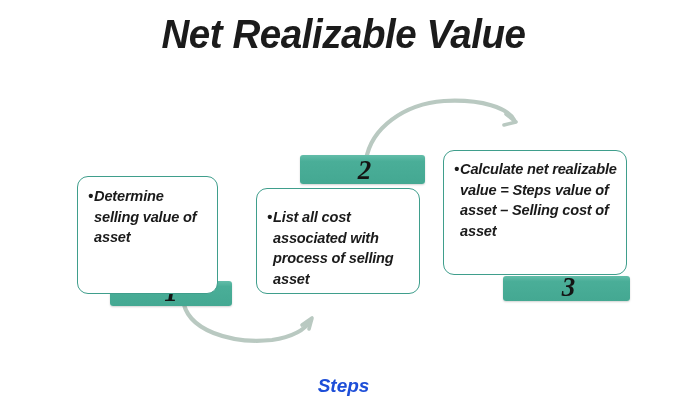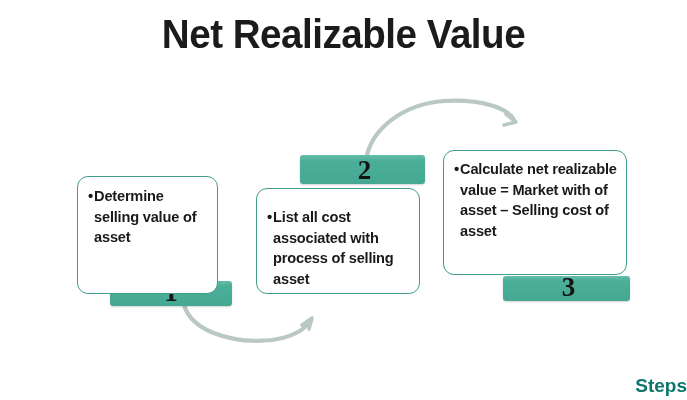--- a/index.html
+++ b/index.html
@@ -16,20 +16,21 @@
     font-family: "Liberation Sans", sans-serif;
     background: #ffffff;
   }
 
   #canvas {
     position: absolute;
     left: 0;
     top: 0;
     width: 564px;
     height: 400px;
+    font-style: italic;
   }
 
   
   .title {
     position: absolute;
     left: 0;
     top: 10px;
     width: 687px;
     text-align: center;
     font-family: "Liberation Sans", sans-serif;
@@ -127,26 +128,26 @@
   
   #tab-3 { left: 503px; top: 276px; width: 127px; height: 25px; z-index: 2; }
   #tab-3 span { transform: translate(2px, -1px); }
 
   
   .steps-label {
     position: absolute;
     left: 0;
     top: 374px;
     width: 687px;
-    text-align: right;
+    text-align: center;
     font-family: "Liberation Sans", sans-serif;
     font-weight: bold;
     font-size: 19px;
     line-height: 24px;
-    color: #0f766e;
+    color: #1d4ed8;
     z-index: 4;
   }
 </style>
 </head>
 <body>
 
 <div id="canvas">
 
   <div class="title">Net Realizable Value</div>
 
@@ -190,20 +191,20 @@
         <span class="bullet-dot">•</span>
         <span class="bullet-text">List all cost associated with process of selling asset</span>
       </div>
     </div>
   </div>
 
   <div class="step-box" id="box-3">
     <div class="body">
       <div class="bullet-line">
         <span class="bullet-dot">•</span>
-        <span class="bullet-text">Calculate net realizable value = Market with of asset – Selling cost of asset</span>
+        <span class="bullet-text">Calculate net realizable value = Steps value of asset – Selling cost of asset</span>
       </div>
     </div>
   </div>
 
   <div class="steps-label">Steps</div>
 
 </div>
 
 </body></html>

